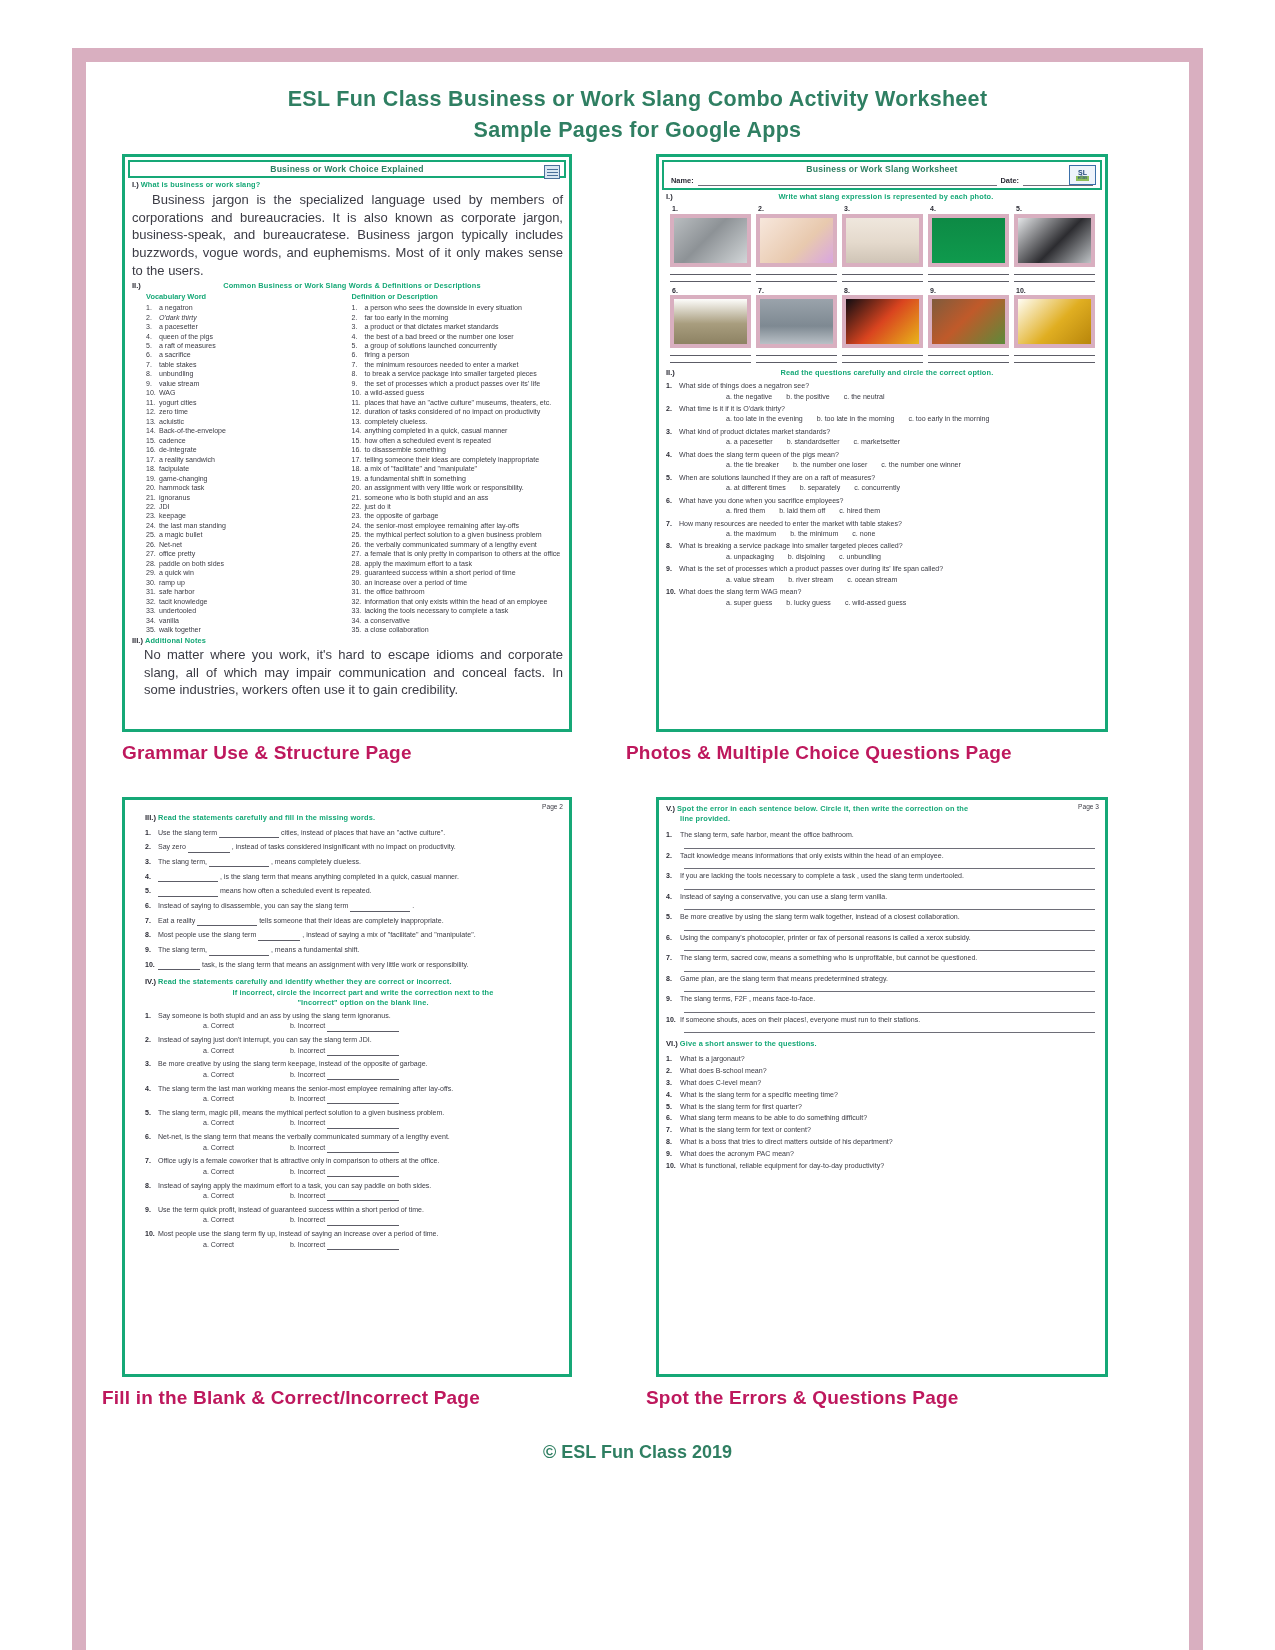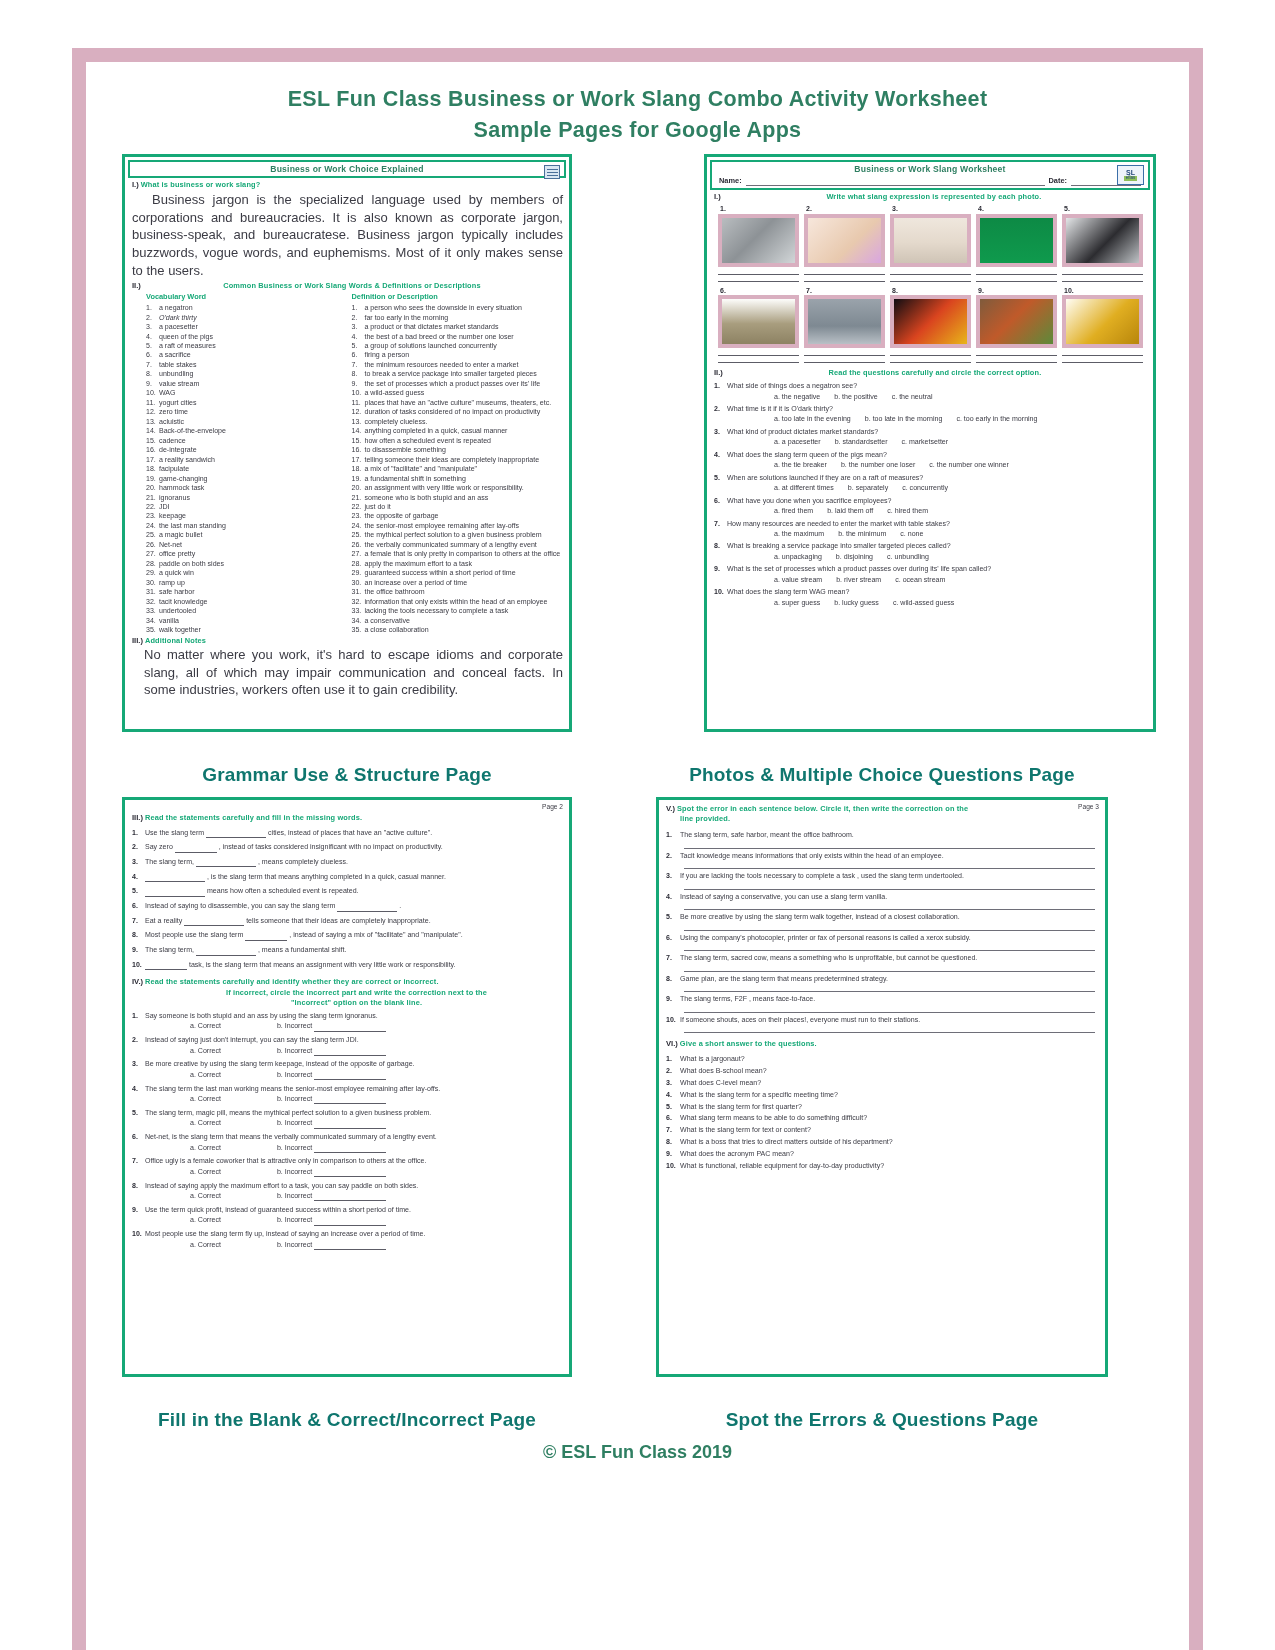--- a/index.html
+++ b/index.html
@@ -27,40 +27,39 @@
     color: #2f7f62;
     font-size: 21.5px;
     font-weight: bold;
     letter-spacing: .3px;
     line-height: 1.45;
     padding-top: 22px;
   }
   .main-title .l2 { display: block; }
 
   .section-caption {
-    text-align: center;
-    color: #0f766e;
+    text-align: left;
+    color: #be185d;
     font-size: 19px;
     font-weight: bold;
     letter-spacing: .2px;
-    margin-top: 22px;
   }
 
   
   .sheet {
     position: absolute;
     border: 3px solid #16a877;
     background: #fff;
     overflow: hidden;
   }
   .sheet-inner { padding: 4px 6px 4px 7px; }
 
   .sheet1 { left: 36px;  top: 92px;  width: 450px; height: 578px; }
-  .sheet2 { left: 570px; top: 92px;  width: 452px; height: 578px; margin-left: 48px; }
-  .sheet3 { left: 36px;  top: 735px; width: 450px; height: 580px; }
+  .sheet2 { left: 570px; top: 92px;  width: 452px; height: 578px; }
+  .sheet3 { left: 36px;  top: 735px; width: 450px; height: 580px; padding-left: 13px; }
   .sheet4 { left: 570px; top: 735px; width: 452px; height: 580px; }
 
   .cap1 { left: 36px;  top: 680px;  width: 450px; position: absolute; }
   .cap2 { left: 540px; top: 680px;  width: 512px; position: absolute; }
   .cap3 { left: 16px;  top: 1325px; width: 490px; position: absolute; }
   .cap4 { left: 560px; top: 1325px; width: 472px; position: absolute; }
 
   
   .ws { color: #3b3b44; font-size: 7.1px; line-height: 1.33; }
   .hdr-band {

